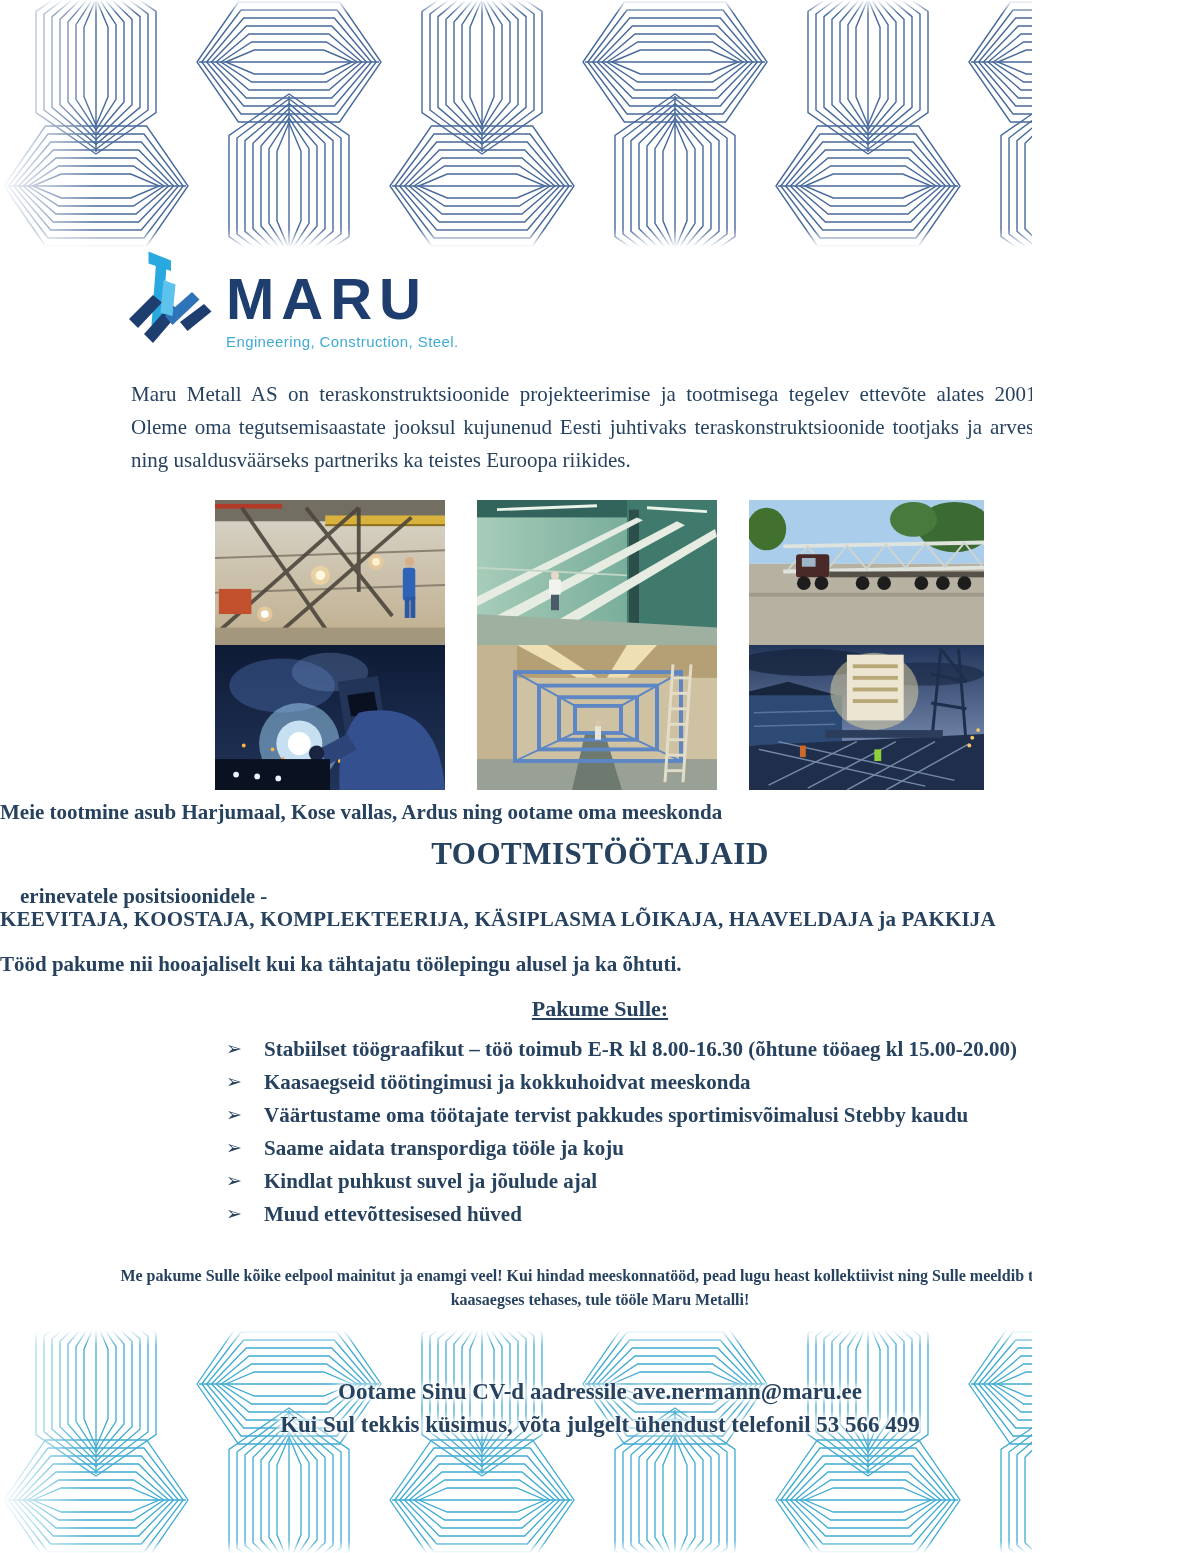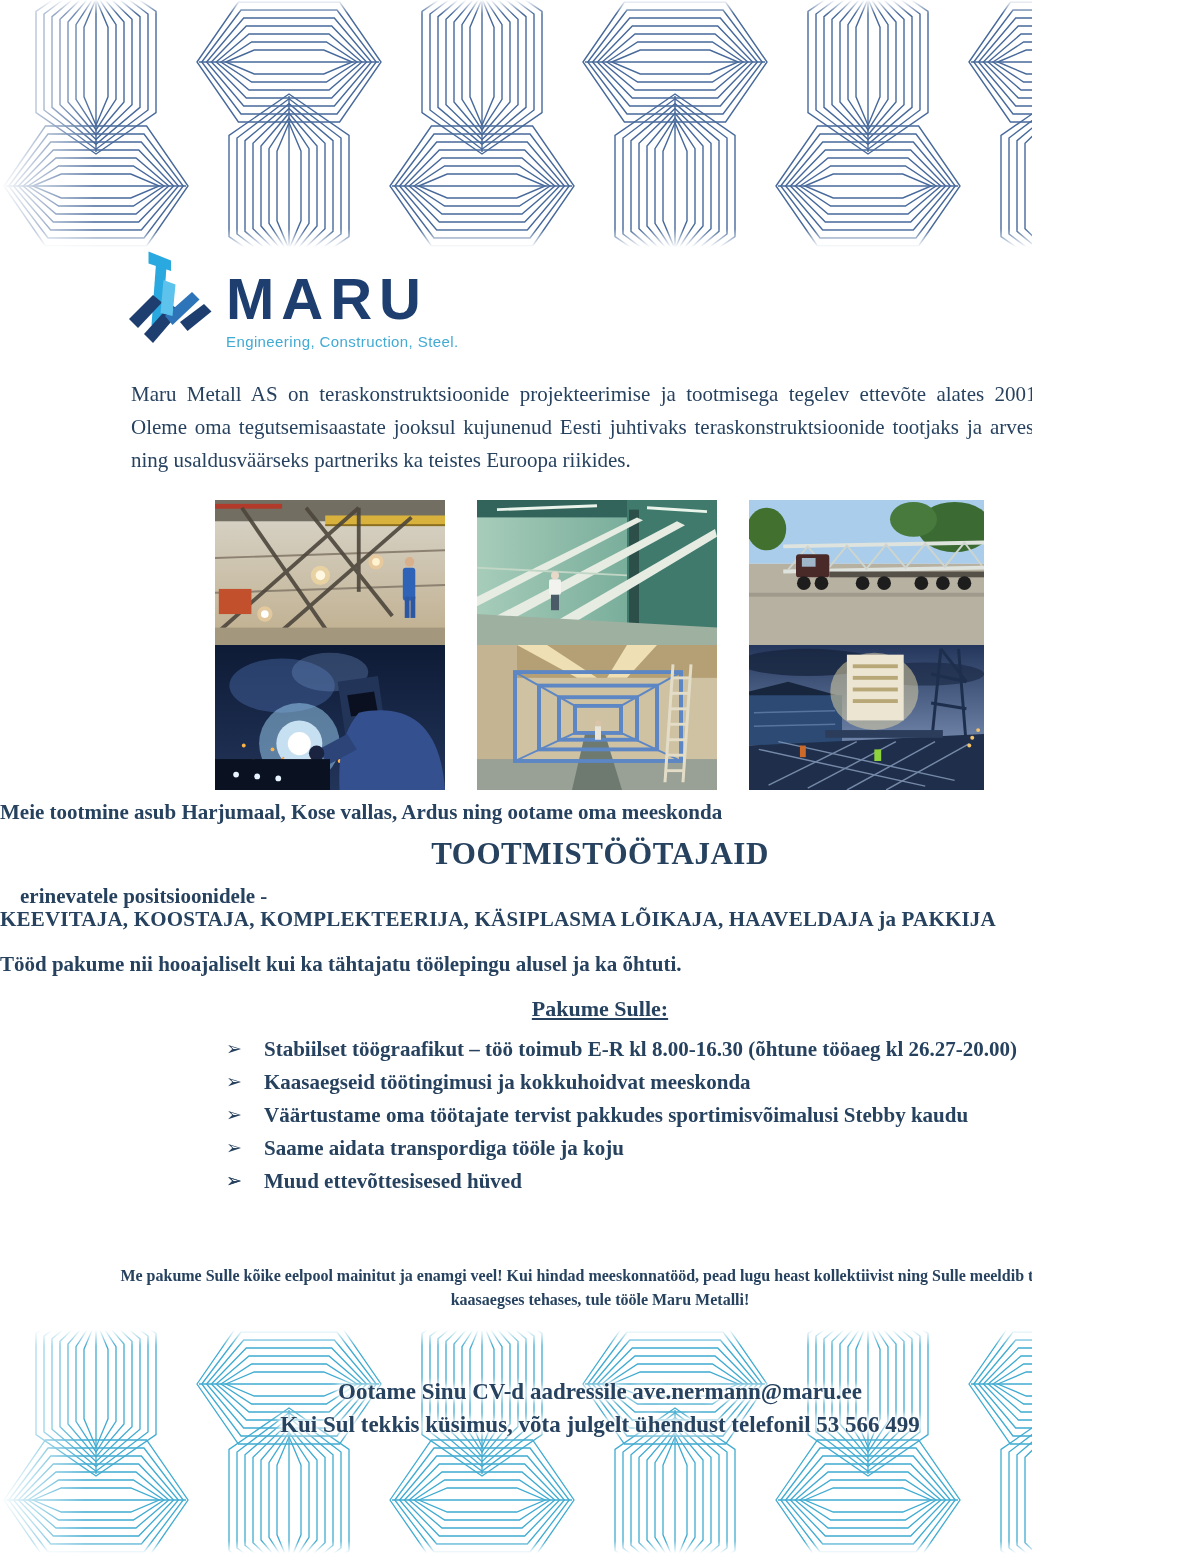--- a/index.html
+++ b/index.html
@@ -460,25 +460,25 @@
   </div>
 
   <div class="center-line loc">Meie tootmine asub Harjumaal, Kose vallas, Ardus ning ootame oma meeskonda</div>
   <div class="job-title">TOOTMISTÖÖTAJAID</div>
   <div class="center-line subtitle">erinevatele positsioonidele -</div>
   <div class="center-line terms">Tööd pakume nii hooajaliselt kui ka tähtajatu töölepingu alusel ja ka õhtuti.</div>
   <div class="center-line positions">KEEVITAJA, KOOSTAJA, KOMPLEKTEERIJA, KÄSIPLASMA LÕIKAJA, HAAVELDAJA ja PAKKIJA</div>
   <div class="offer-heading">Pakume Sulle:</div>
 
   <ul class="offers">
-    <li><span class="bullet">➢</span><span>Stabiilset töögraafikut – töö toimub E-R kl 8.00-16.30 (õhtune tööaeg kl 26.27-20.00)</span></li>
+    <li><span class="bullet">➢</span><span>Stabiilset töögraafikut – töö toimub E-R kl 8.00-16.30 (õhtune tööaeg kl 15.00-20.00)</span></li>
     <li><span class="bullet">➢</span><span>Kaasaegseid töötingimusi ja kokkuhoidvat meeskonda</span></li>
     <li><span class="bullet">➢</span><span>Väärtustame oma töötajate tervist pakkudes sportimisvõimalusi Stebby kaudu</span></li>
     <li><span class="bullet">➢</span><span>Saame aidata transpordiga tööle ja koju</span></li>
-    <li><span class="bullet">➢</span></li>
+    <li><span class="bullet">➢</span><span>Kindlat puhkust suvel ja jõulude ajal</span></li>
     <li><span class="bullet">➢</span><span>Muud ettevõttesisesed hüved</span></li>
   </ul>
 
   <div class="closing">Me pakume Sulle kõike eelpool mainitut ja enamgi veel! Kui hindad meeskonnatööd, pead lugu heast kollektiivist ning Sulle meeldib töötada kaasaegses tehases, tule tööle Maru Metalli!</div>
 
   <div class="band band-bottom">
     <svg class="pattern" viewBox="0 0 1200 223" preserveAspectRatio="none">
       <defs>
         <linearGradient id="bL" x1="0" y1="0" x2="1" y2="0">
             <stop offset="0" stop-color="#ffffff"></stop>

